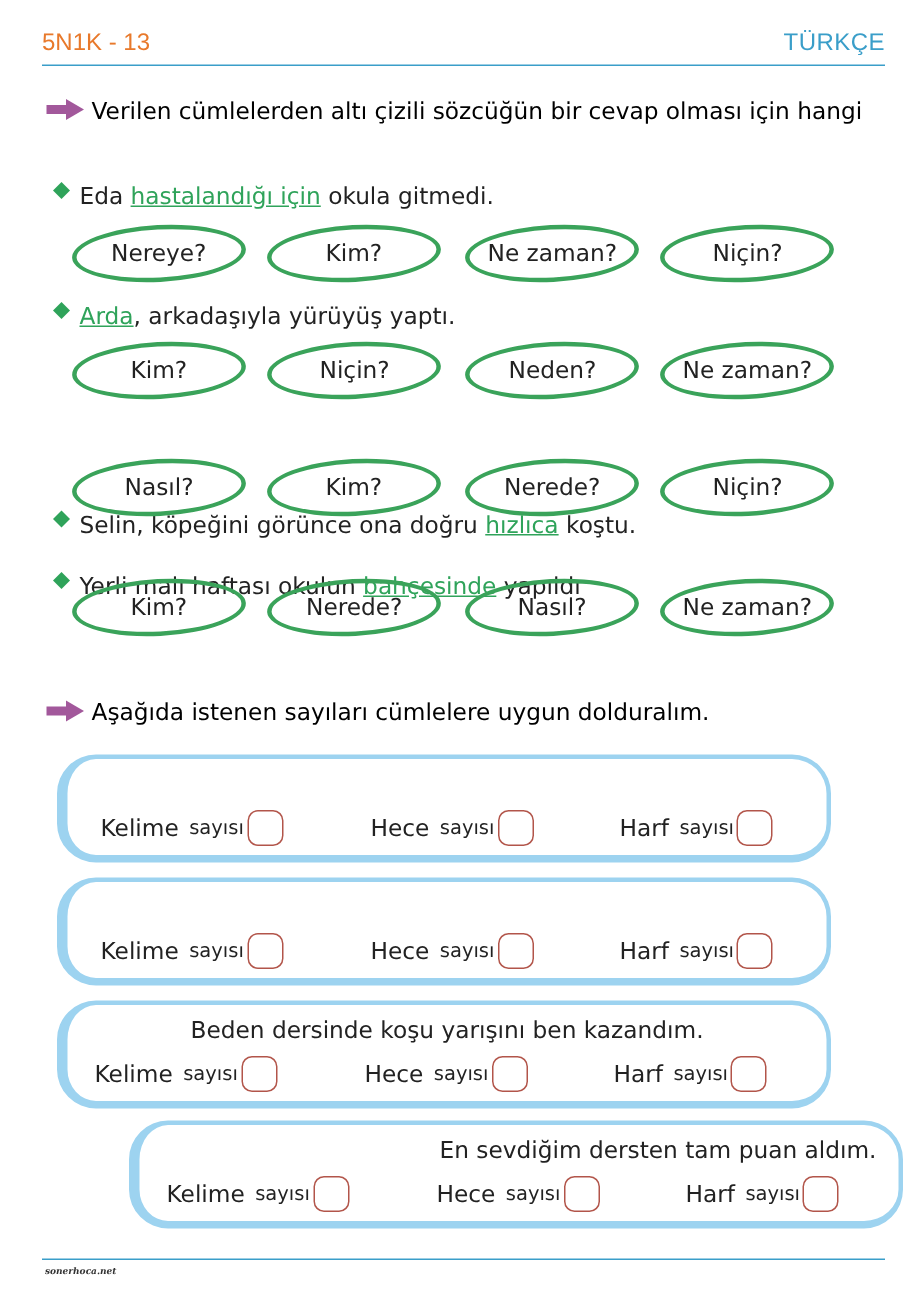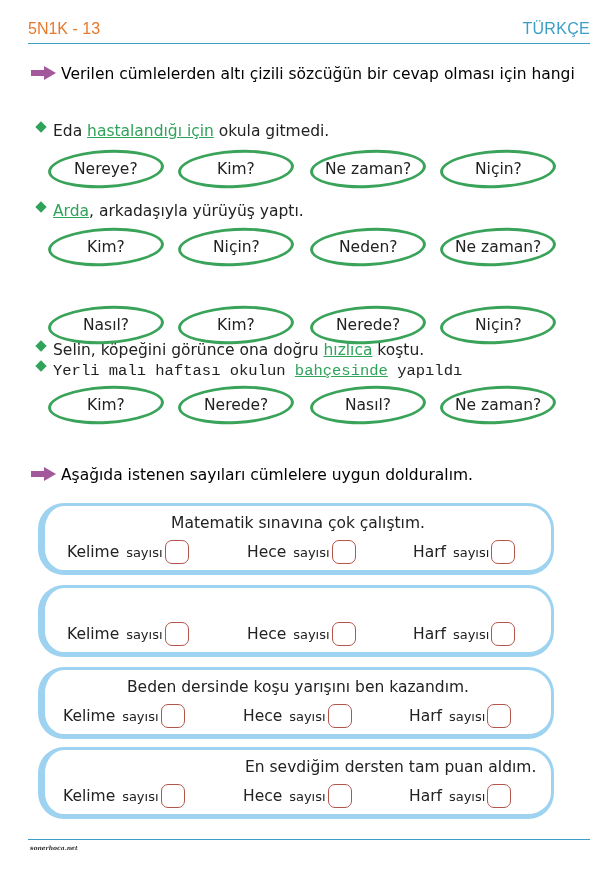--- a/index.html
+++ b/index.html
@@ -94,21 +94,21 @@
       <span>Kim?</span>
     </div>
   <div class="oval" style="left:262px;">
       <span>Nerede?</span>
     </div>
   <div class="oval" style="left:392px;">
       <span>Niçin?</span>
     </div>
 </div>
 
-<div class="q-sentence" style="top:362px;font-family:Liberation Mono, monospace;">
+<div class="q-sentence" style="top:382px;">
   <span class="diamond"></span><span>Yerli malı haftası okulun </span><span class="hl">bahçesinde</span><span> yapıldı</span>
 </div>
 <div class="ovals" style="top:386px;">
   <div class="oval" style="left:0;">
       <span>Kim?</span>
     </div>
   <div class="oval" style="left:130px;">
       <span>Nerede?</span>
     </div>
   <div class="oval" style="left:262px;">
@@ -117,21 +117,20 @@
   <div class="oval" style="left:392px;">
       <span>Ne zaman?</span>
     </div>
 </div>
 
 <div class="instr" style="top:463px;">
   <span class="arrow"></span><span>Aşağıda istenen sayıları cümlelere uygun dolduralım.</span>
 </div>
 
 <div class="box" style="top:503px;">
-  <div class="box-sentence">Matematik sınavına çok çalıştım.</div>
   <div class="counts">
     <div class="count" style="left:0;"><span class="lbl">Kelime</span>&nbsp;<span class="small">sayısı</span><span class="inbox"></span></div>
     <div class="count" style="left:180px;"><span class="lbl">Hece</span>&nbsp;<span class="small">sayısı</span><span class="inbox"></span></div>
     <div class="count" style="left:346px;"><span class="lbl">Harf</span>&nbsp;<span class="small">sayısı</span><span class="inbox"></span></div>
   </div>
 </div>
 
 <div class="box" style="top:585px;">
   <div class="counts">
     <div class="count" style="left:0;"><span class="lbl">Kelime</span>&nbsp;<span class="small">sayısı</span><span class="inbox"></span></div>
@@ -142,21 +141,21 @@
 
 <div class="box" style="top:667px;">
   <div class="box-sentence">Beden dersinde koşu yarışını ben kazandım.</div>
   <div class="counts">
     <div class="count" style="left:-4px;"><span class="lbl">Kelime</span>&nbsp;<span class="small">sayısı</span><span class="inbox"></span></div>
     <div class="count" style="left:176px;"><span class="lbl">Hece</span>&nbsp;<span class="small">sayısı</span><span class="inbox"></span></div>
     <div class="count" style="left:342px;"><span class="lbl">Harf</span>&nbsp;<span class="small">sayısı</span><span class="inbox"></span></div>
   </div>
 </div>
 
-<div class="box" style="top:747px;">
+<div class="box" style="top:747px;margin-left:48px;">
   <div class="box-sentence" style="text-align:left; padding-left:200px;">En sevdiğim dersten tam puan aldım.</div>
   <div class="counts">
     <div class="count" style="left:-4px;"><span class="lbl">Kelime</span>&nbsp;<span class="small">sayısı</span><span class="inbox"></span></div>
     <div class="count" style="left:176px;"><span class="lbl">Hece</span>&nbsp;<span class="small">sayısı</span><span class="inbox"></span></div>
     <div class="count" style="left:342px;"><span class="lbl">Harf</span>&nbsp;<span class="small">sayısı</span><span class="inbox"></span></div>
   </div>
 </div>
 
 <div class="footer-line"></div>
 <div class="footer-text">sonerhoca.net</div>

